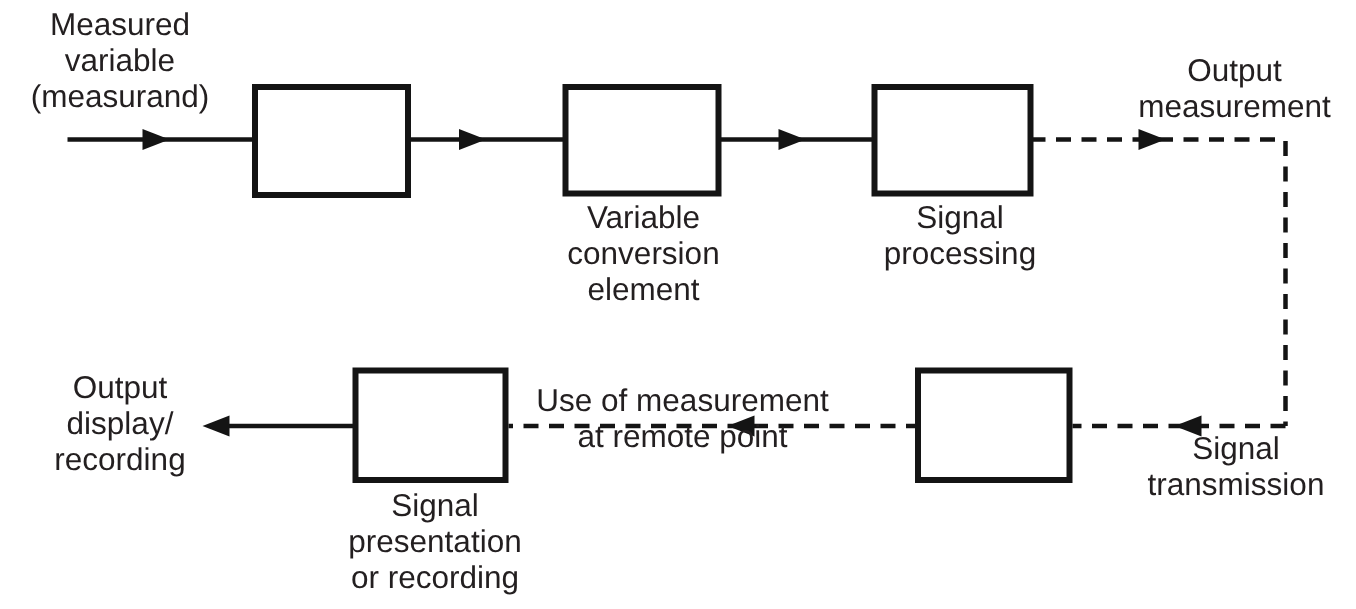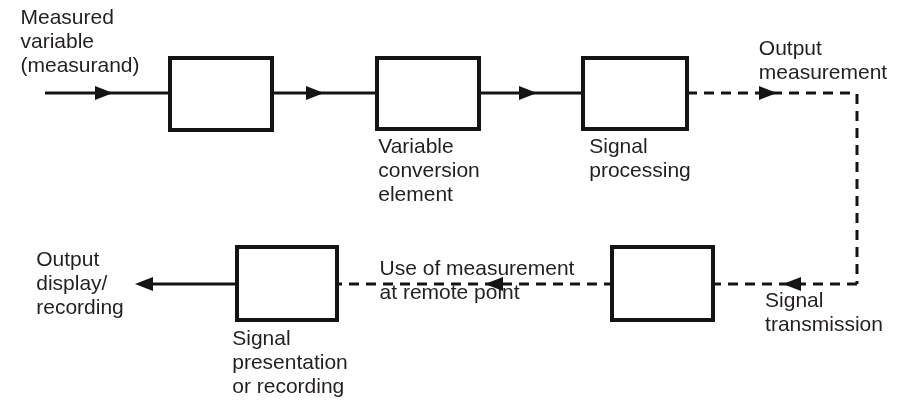--- a/index.html
+++ b/index.html
@@ -35,34 +35,34 @@
   .diagram-svg line.dashed {
     stroke-dasharray: 10 7;
   }
   .diagram-svg polygon {
     fill: #141414;
     stroke: none;
   }
   .lbl {
     position: absolute;
     transform: translateX(-50%);
-    text-align: left;
+    text-align: center;
     font-size: 21px;
     line-height: 24px;
     white-space: pre-line;
     color: #231f20;
   }
   
   .lbl-measured      { left: 80px;  top: 5px;   }
   .lbl-sensor        { left: 221px; top: 134px; }
   .lbl-vce           { left: 429px; top: 134px; }
   .lbl-sigproc       { left: 640px; top: 134px; }
   .lbl-outmeas       { left: 823px; top: 36px;  }
   .lbl-sigtrans      { left: 824px; top: 288px; }
-  .lbl-remoteuse     { left: 477px; top: 256px; }
+  .lbl-remoteuse     { left: 455px; top: 256px; }
   .lbl-outdisp       { left: 80px;  top: 247px; }
   .lbl-sigpres       { left: 290px; top: 326px; }
 </style>
 </head>
 <body>
 
 <div class="canvas">
 
   <svg class="diagram-svg" viewBox="0 0 904 406" xmlns="http://www.w3.org/2000/svg">
 

